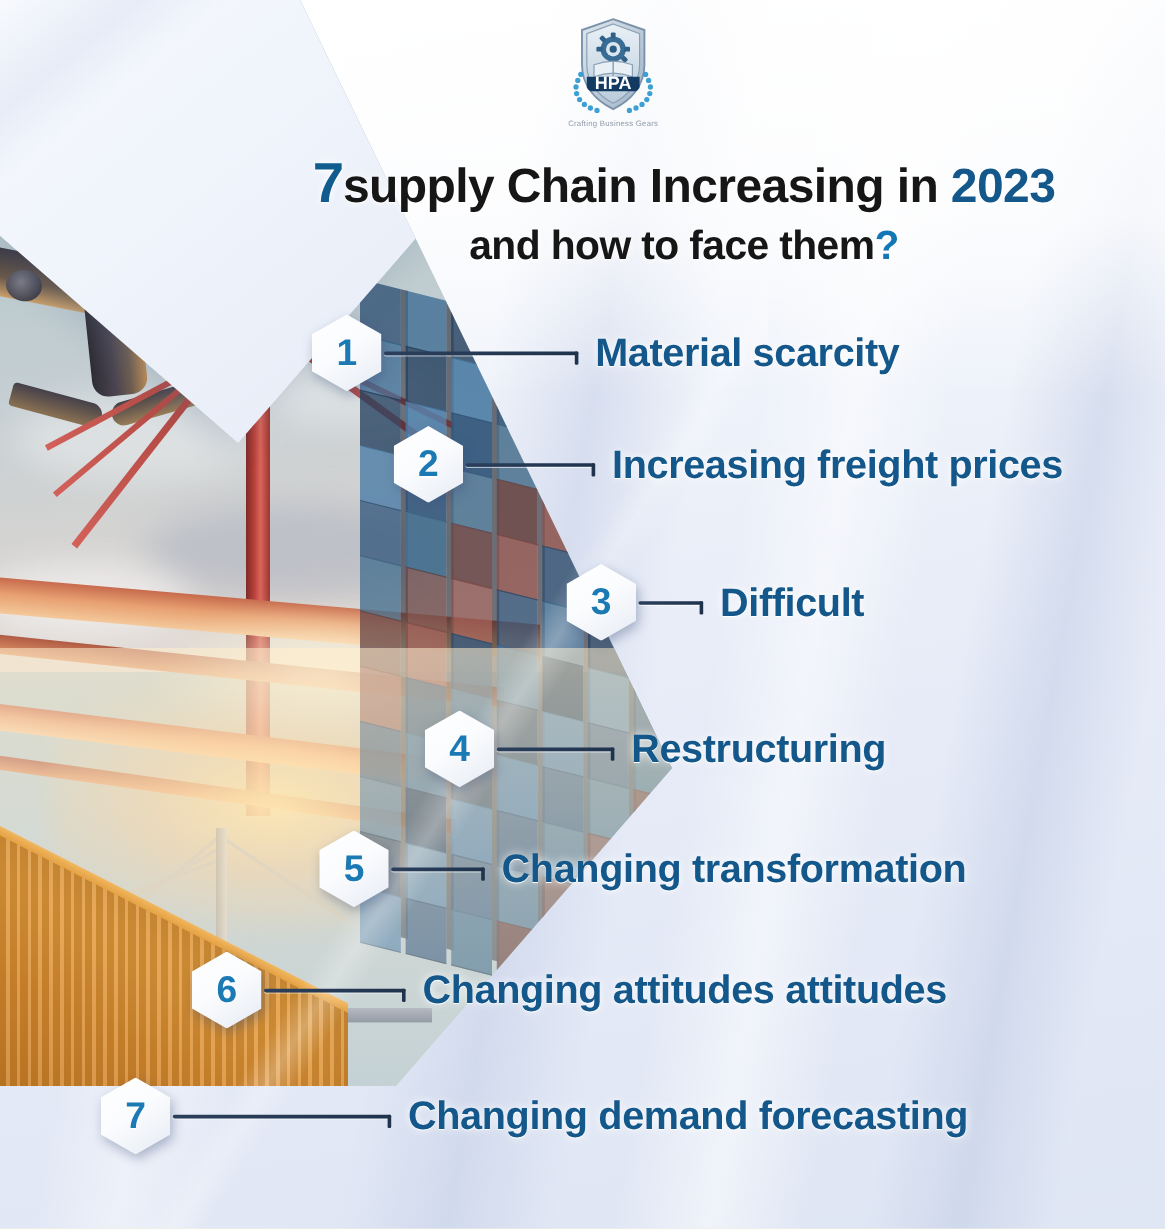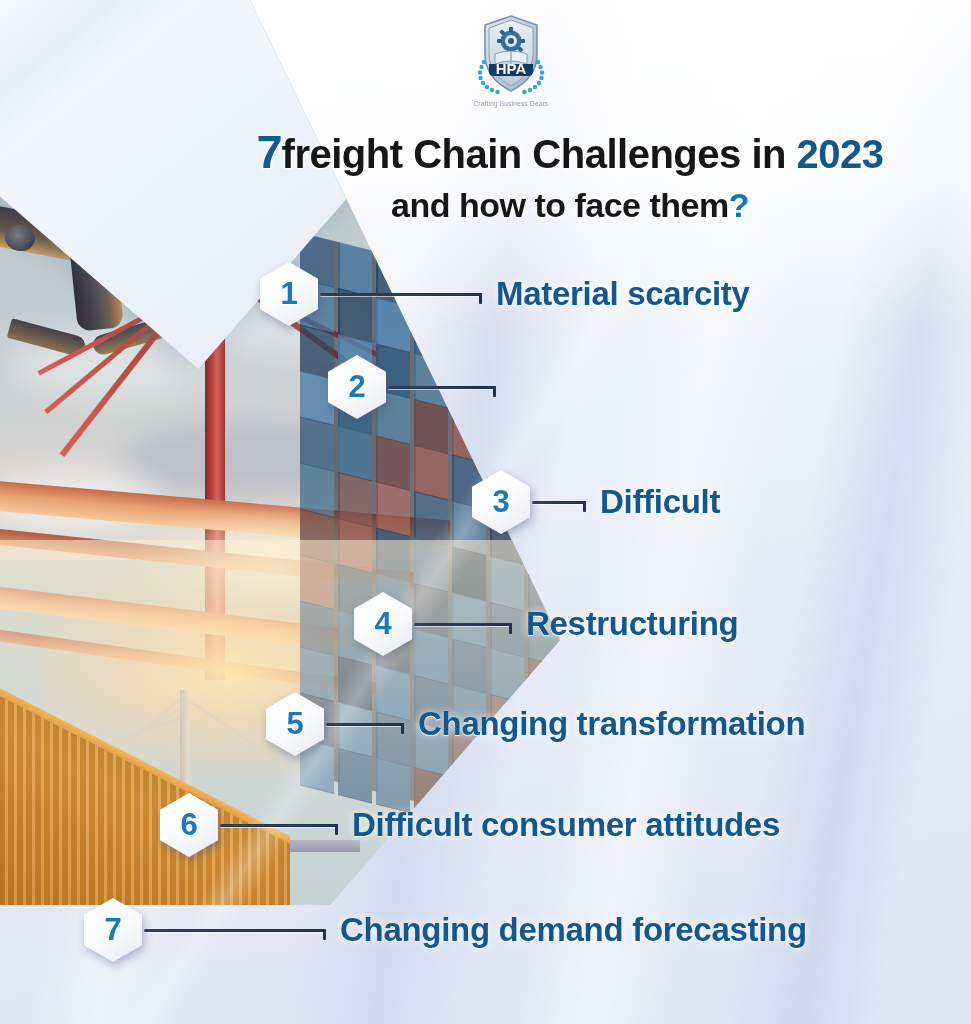--- a/index.html
+++ b/index.html
@@ -392,21 +392,21 @@
           <circle cx="60" cy="73" r="2.2"></circle>
         <circle cx="55" cy="76" r="2.2"></circle>
           <circle cx="49.5" cy="78" r="2.2"></circle>
       </g>
     </svg>
     <div class="tagline">Crafting Business Gears</div>
   </div>
 
   <div class="title">
     <div class="t-line1">
-      <span class="big7">7</span><span>freight Chain Challenges in </span><span class="blue">2023</span>
+      <span class="big7">7</span><span>supply Chain Increasing in </span><span class="blue">2023</span>
     </div>
     <div class="t-line2">
       <span>and how to face them</span><span class="qmark">?</span>
     </div>
   </div>
 
   <div class="item" style="left:260px;top:262px;">
     <div class="hex">
       <div class="hex-shape"></div>
       <div class="hex-num">1</div>
@@ -420,20 +420,21 @@
 
   <div class="item" style="left:328px;top:355px;">
     <div class="hex">
       <div class="hex-shape"></div>
       <div class="hex-num">2</div>
     </div>
     <div class="connector" style="width:108px;">
         <i></i>
         <b></b>
       </div>
+    <div class="label">Increasing freight prices</div>
   </div>
 
   <div class="item" style="left:472px;top:470px;">
     <div class="hex">
       <div class="hex-shape"></div>
       <div class="hex-num">3</div>
     </div>
     <div class="connector" style="width:54px;">
         <i></i>
         <b></b>
@@ -467,21 +468,21 @@
 
   <div class="item" style="left:160px;top:793px;">
     <div class="hex">
       <div class="hex-shape"></div>
       <div class="hex-num">6</div>
     </div>
     <div class="connector" style="width:118px;">
         <i></i>
         <b></b>
       </div>
-    <div class="label">Difficult consumer attitudes</div>
+    <div class="label">Changing attitudes attitudes</div>
   </div>
 
   <div class="item" style="left:84px;top:898px;">
     <div class="hex">
       <div class="hex-shape"></div>
       <div class="hex-num">7</div>
     </div>
     <div class="connector" style="width:182px;">
         <i></i>
         <b></b>

